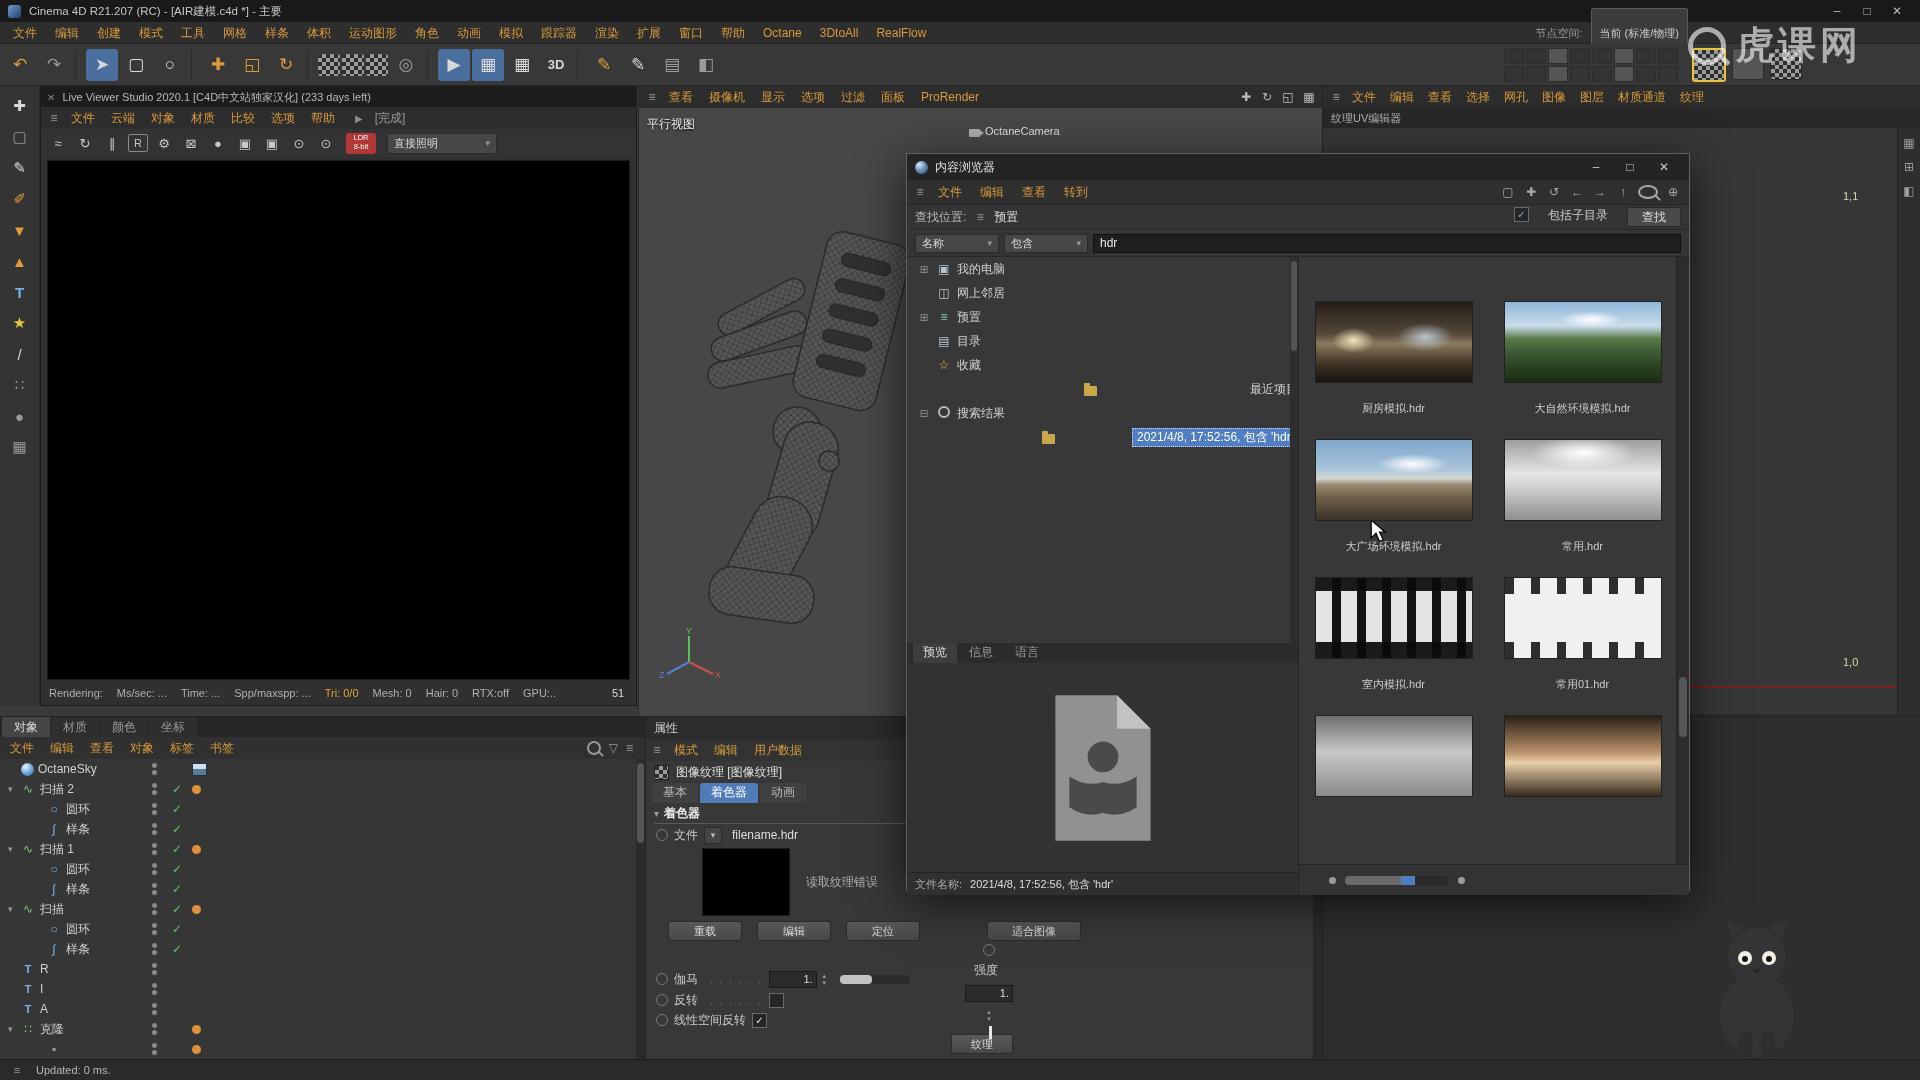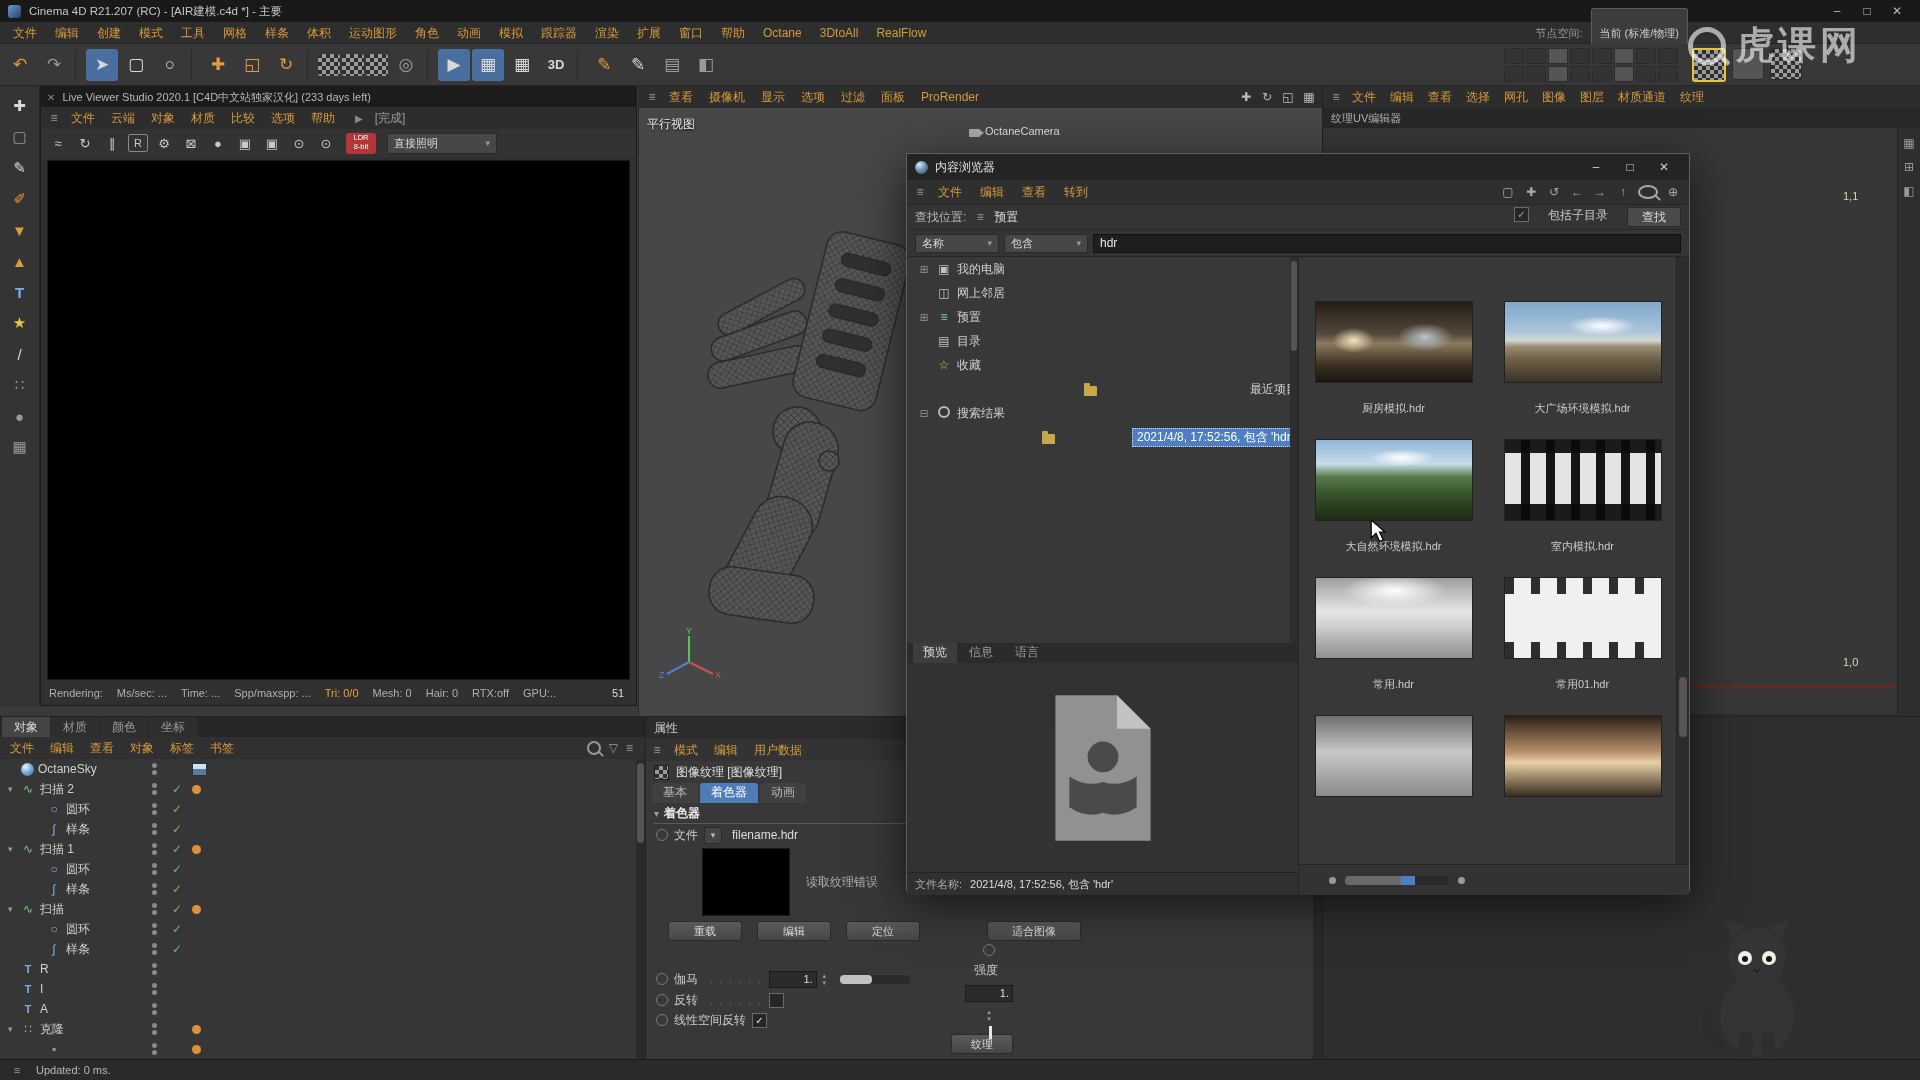--- a/index.html
+++ b/index.html
@@ -1034,37 +1034,37 @@
       </div>
       <div class="cb-right">
         <div class="cb-grid">
 
             <div class="tcell">
               <span class="thumb t-kitchen"></span>
               <span class="tlabel">厨房模拟.hdr</span>
             </div>
 
             <div class="tcell">
+              <span class="thumb t-nature"></span>
+              <span class="tlabel">大自然环境模拟.hdr</span>
+            </div>
+
+            <div class="tcell">
               <span class="thumb t-plaza"></span>
               <span class="tlabel">大广场环境模拟.hdr</span>
             </div>
 
             <div class="tcell">
-              <span class="thumb t-nature"></span>
-              <span class="tlabel">大自然环境模拟.hdr</span>
+              <span class="thumb t-studio"></span>
+              <span class="tlabel">常用.hdr</span>
             </div>
 
             <div class="tcell">
               <span class="thumb t-indoor"></span>
               <span class="tlabel">室内模拟.hdr</span>
-            </div>
-
-            <div class="tcell">
-              <span class="thumb t-studio"></span>
-              <span class="tlabel">常用.hdr</span>
             </div>
 
             <div class="tcell">
               <span class="thumb t-studio01"></span>
               <span class="tlabel">常用01.hdr</span>
             </div>
 
             <div class="tcell">
               <span class="thumb t-p1"></span>
               <span class="tlabel"></span>

